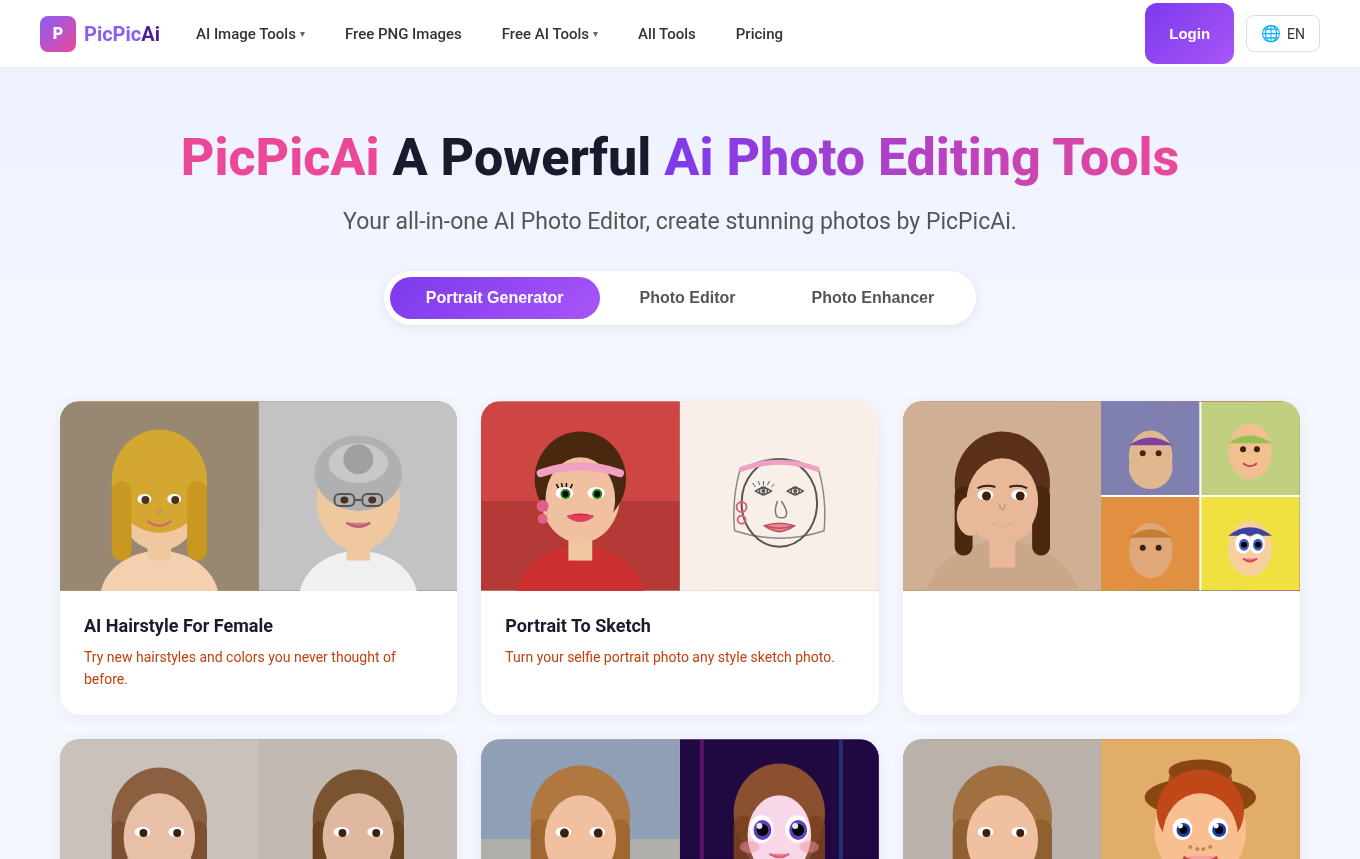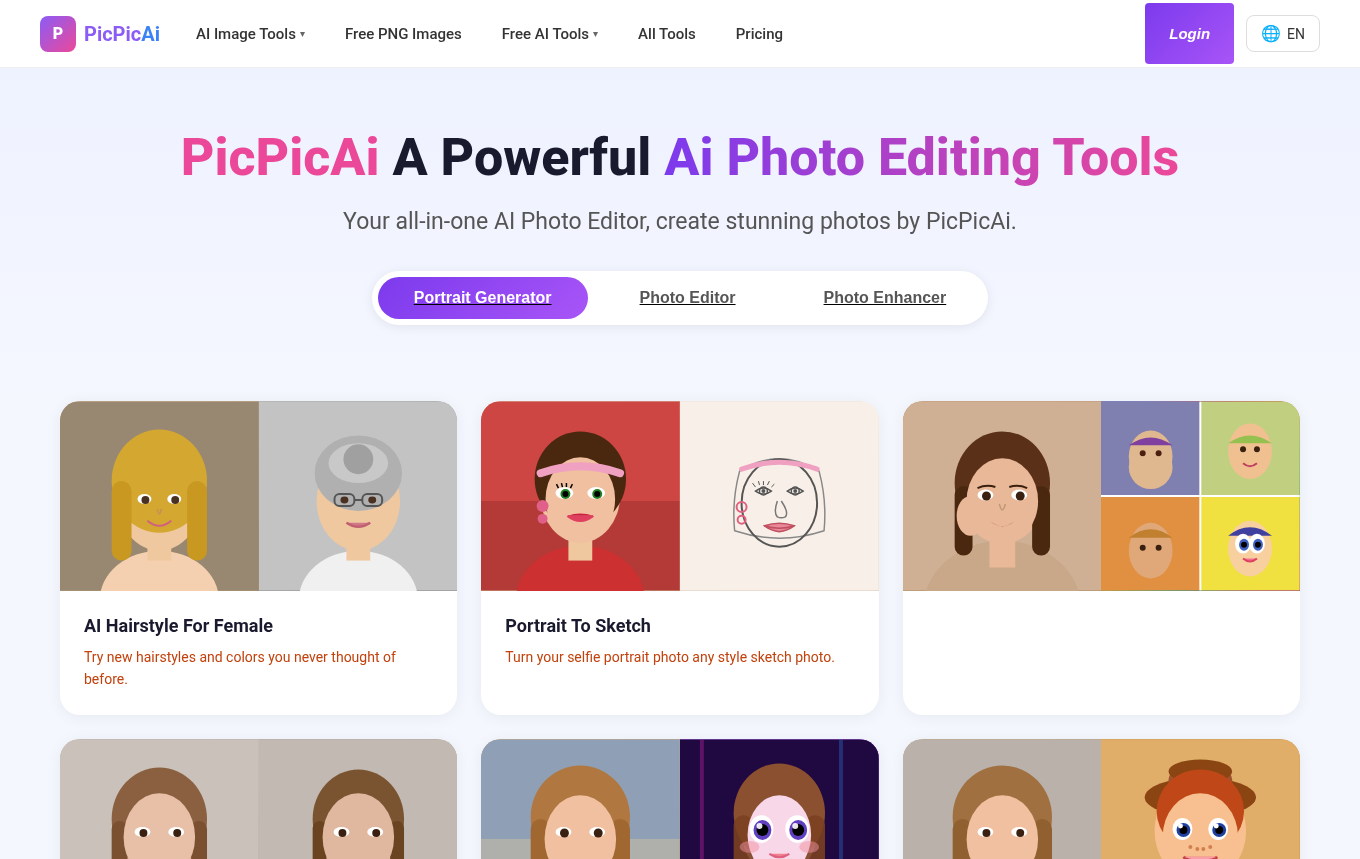--- a/index.html
+++ b/index.html
@@ -32,22 +32,22 @@
     .nav-menu { display: flex; align-items: center; gap: 40px; }
     .nav-item {
       font-size: 15px; color: #333; cursor: pointer; display: flex; align-items: center; gap: 4px;
       text-decoration: none; font-weight: 500;
     }
     .nav-item .chevron { font-size: 10px; color: #666; }
 
     .nav-right { display: flex; align-items: center; gap: 12px; }
     .btn-login {
       background: linear-gradient(135deg, #7c3aed, #a855f7);
-      color: white; border: none; border-radius: 4px;
-      padding: 22px 24px; font-size: 15px; font-weight: 600; cursor: pointer; font-style: italic;
+      color: white; border: none; border-radius: 12px;
+      padding: 22px 24px; font-size: 15px; font-weight: 600; cursor: pointer;
     }
     .lang-btn {
       display: flex; align-items: center; gap: 6px;
       border: 1px solid #ddd; border-radius: 8px; padding: 8px 14px;
       font-size: 14px; color: #333; cursor: pointer; background: white;
     }
     .globe-icon { color: #555; font-size: 16px; }
 
     
     .hero {
@@ -68,22 +68,21 @@
       font-size: 23px; color: #555; margin-bottom: 36px;
     }
 
     
     .tabs-container {
       display: flex; justify-content: center; margin-bottom: 36px;
     }
     .tabs {
       display: flex; background: white; border-radius: 50px;
       padding: 6px; box-shadow: 0 2px 12px rgba(0,0,0,0.08);
-      gap: 16px;
-      text-decoration: underline;
+      gap: 4px;
     }
     .tab {
       padding: 12px 36px; border-radius: 50px; font-size: 16px; font-weight: 600;
       cursor: pointer; transition: all 0.2s; border: none; background: transparent; color: #555;
     }
     .tab.active {
       background: linear-gradient(135deg, #7c3aed, #a855f7);
       color: white;
     }
 
@@ -144,21 +143,21 @@
     }
   </style>
 </head>
 <body>
 
 <nav>
   <div class="nav-left">
     <a class="logo" href="#">
       <div class="logo-icon">P</div>
       <div class="logo-text">
-        <span>PicPic</span><span style="color:#3b82f6">Ai</span>
+        <span>PicPic</span><span style="color:#4c1d95">Ai</span>
       </div>
     </a>
     <div class="nav-menu">
       <a class="nav-item" href="#">
         <span>AI Image Tools</span>
         <span class="chevron">▾</span>
       </a>
       <a class="nav-item" href="#">
         <span>Free PNG Images</span>
       </a>

